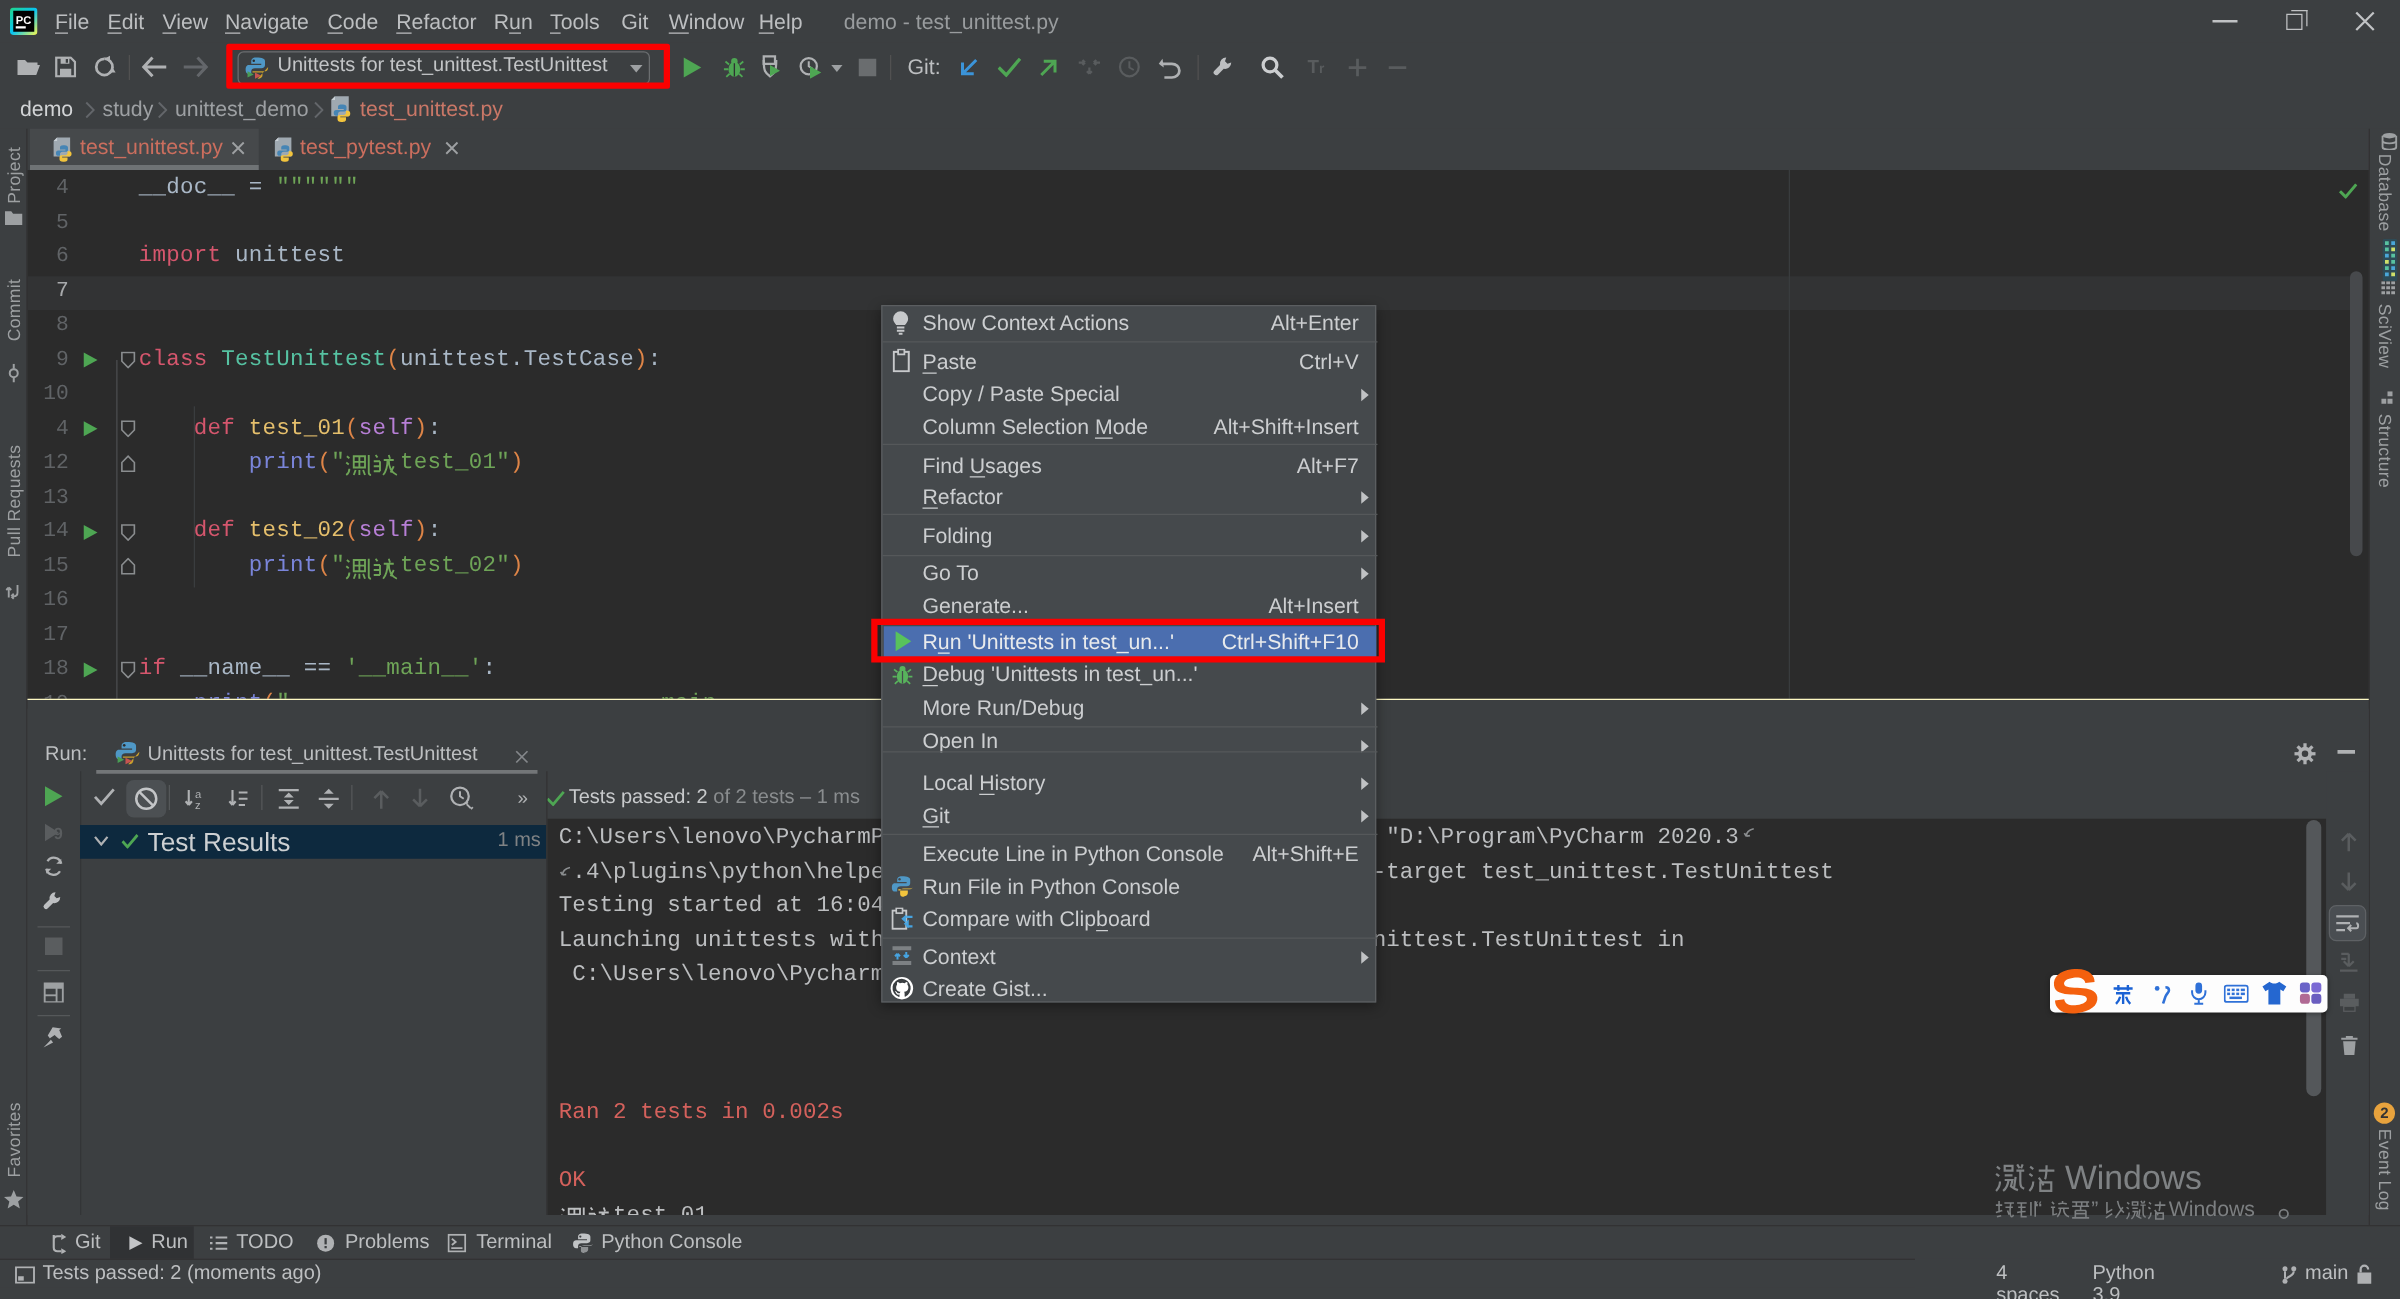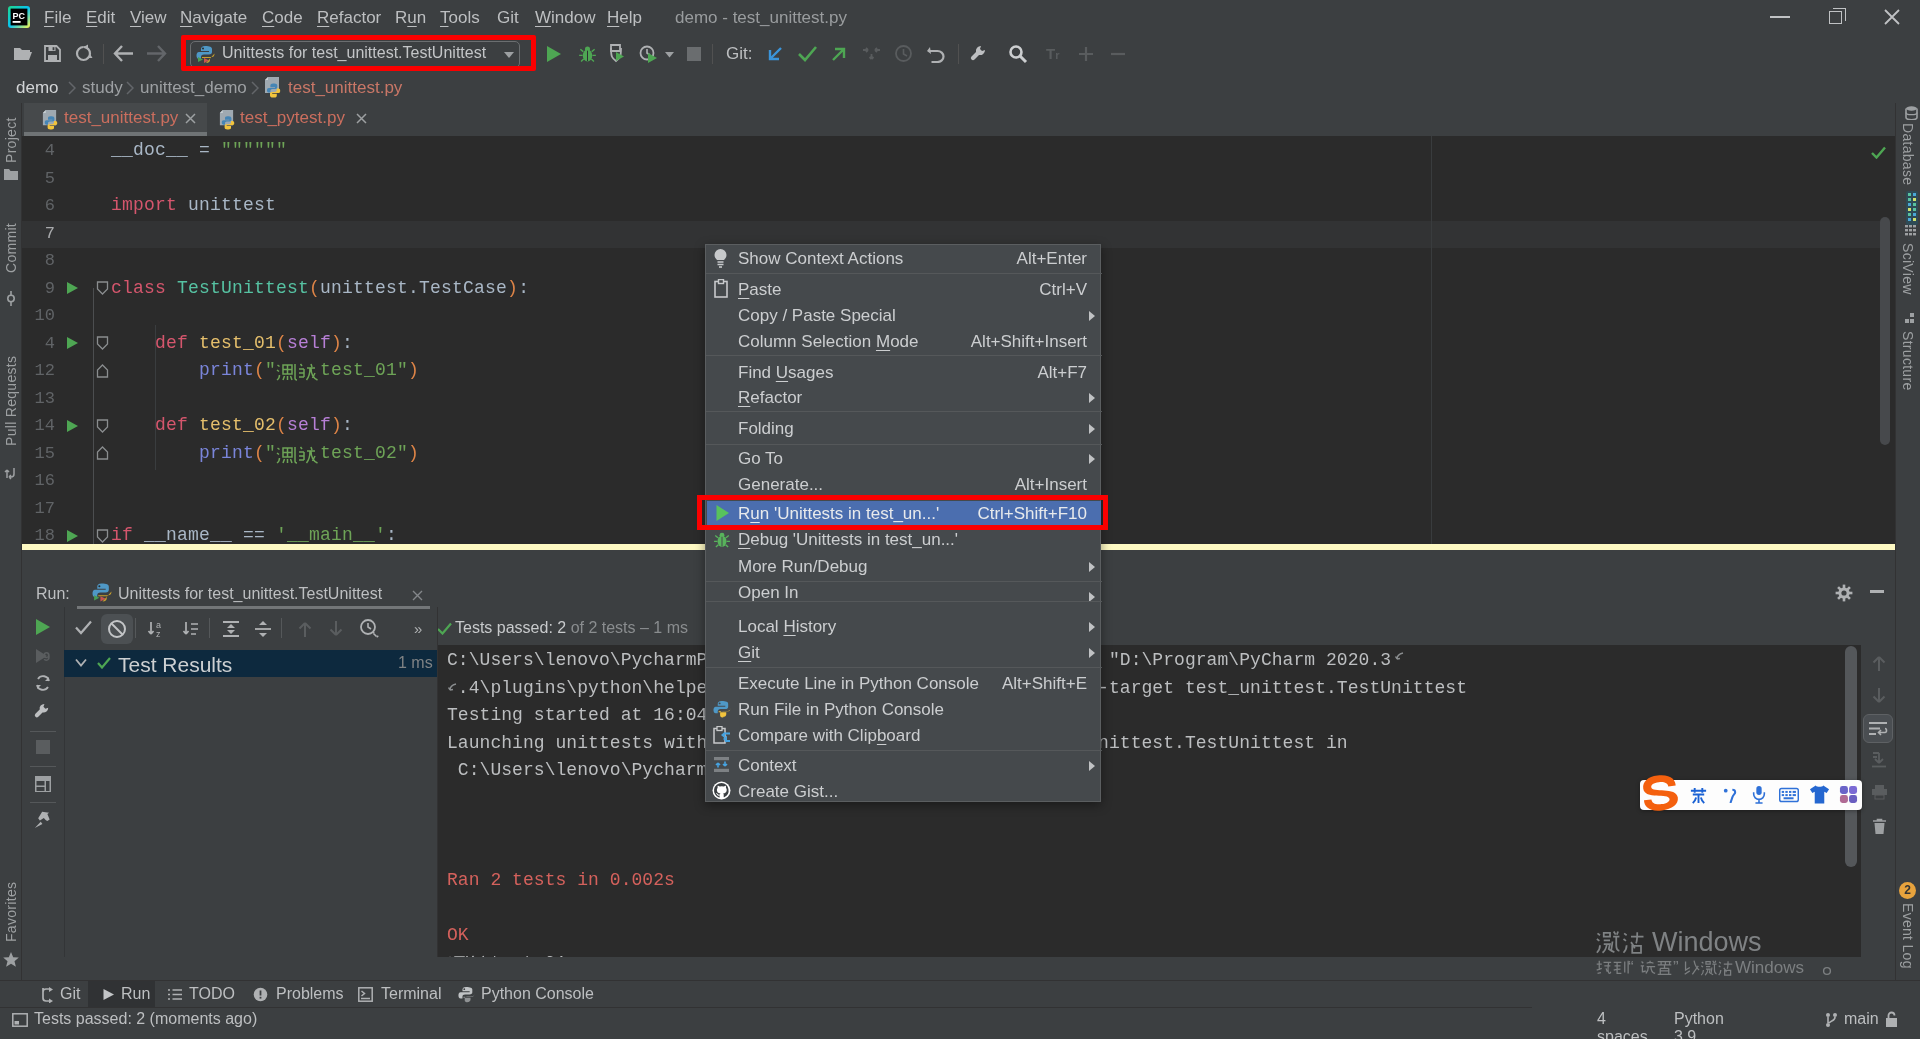--- a/index.html
+++ b/index.html
@@ -357,21 +357,21 @@
           <path d="M2.5 2 l1.5 2 M1 7 h5 M1 11 h5 M1 15 h5 M6 7 v8"></path>
           <path d="M9 6 h8 M13 2 l1 3 M12 6 c0 5-1 9-3.5 12 M13 6 c0 5 2 10 6.5 12 M17 11 l-2.5 5"></path>
         </g>
       </svg>
 <div class="a" style="left:1858px;top:81px;width:10px;height:228px;background:#47494c;border-radius:5px"></div>
 <svg class="ic" style="left:1849px;top:10px" width="15" height="13" viewBox="0 0 15 13">
         <path d="M1 7 L5.5 11.5 L14 1.5" stroke="#4ea653" stroke-width="2.4" fill="none"></path>
       </svg>
 </div>
 
-<div class="a" id="runpanel" style="left:22px;top:544px;width:1873px;height:413px;background:#3c3f41;border-top:6px solid #fef9c3;overflow:hidden">
+<div class="a" id="runpanel" style="left:22px;top:559px;width:1873px;height:413px;background:#3c3f41;border-top:1px solid #fef9c3;overflow:hidden">
 <div class="a" style="left:14px;top:35px;font-size:16px;color:#bdbfc1">Run:</div>
 <svg class="ic" style="left:70px;top:32px" width="20" height="21" viewBox="0 0 19 19">
         <path d="M9 1 c-3 0-4 1.5-4 3 v2 h8 v1 H3 c-2 0-2.5 2-2.5 3.5 S1 14 3 14 h2 v-2 c0-1.5 1-2.5 3-2.5 h5 c2 0 3-1 3-2.5 V4 c0-2-2-3-7-3 Z" fill="#4f98c6"></path>
         <circle cx="7" cy="3.6" r="1" fill="#2b2b2b"></circle>
         <path d="M10 18 c3 0 4-1.5 4-3 v-2 H6 v-1 h10 c2 0 2.5-2 2.5-3.5" fill="#c8a02d"></path>
         <path d="M2 12 l5 2.5 L2 17 Z" fill="#499c54"></path>
         <path d="M8 13 l5 2.5 L8 18 Z" fill="#c75450"></path>
       </svg>
 <div class="a" style="left:96px;top:35px;font-size:16px;color:#bdbfc1">Unittests for test_unittest.TestUnittest</div>
 <svg class="ic" style="left:390px;top:40px" width="11" height="11" viewBox="0 0 11 11">

